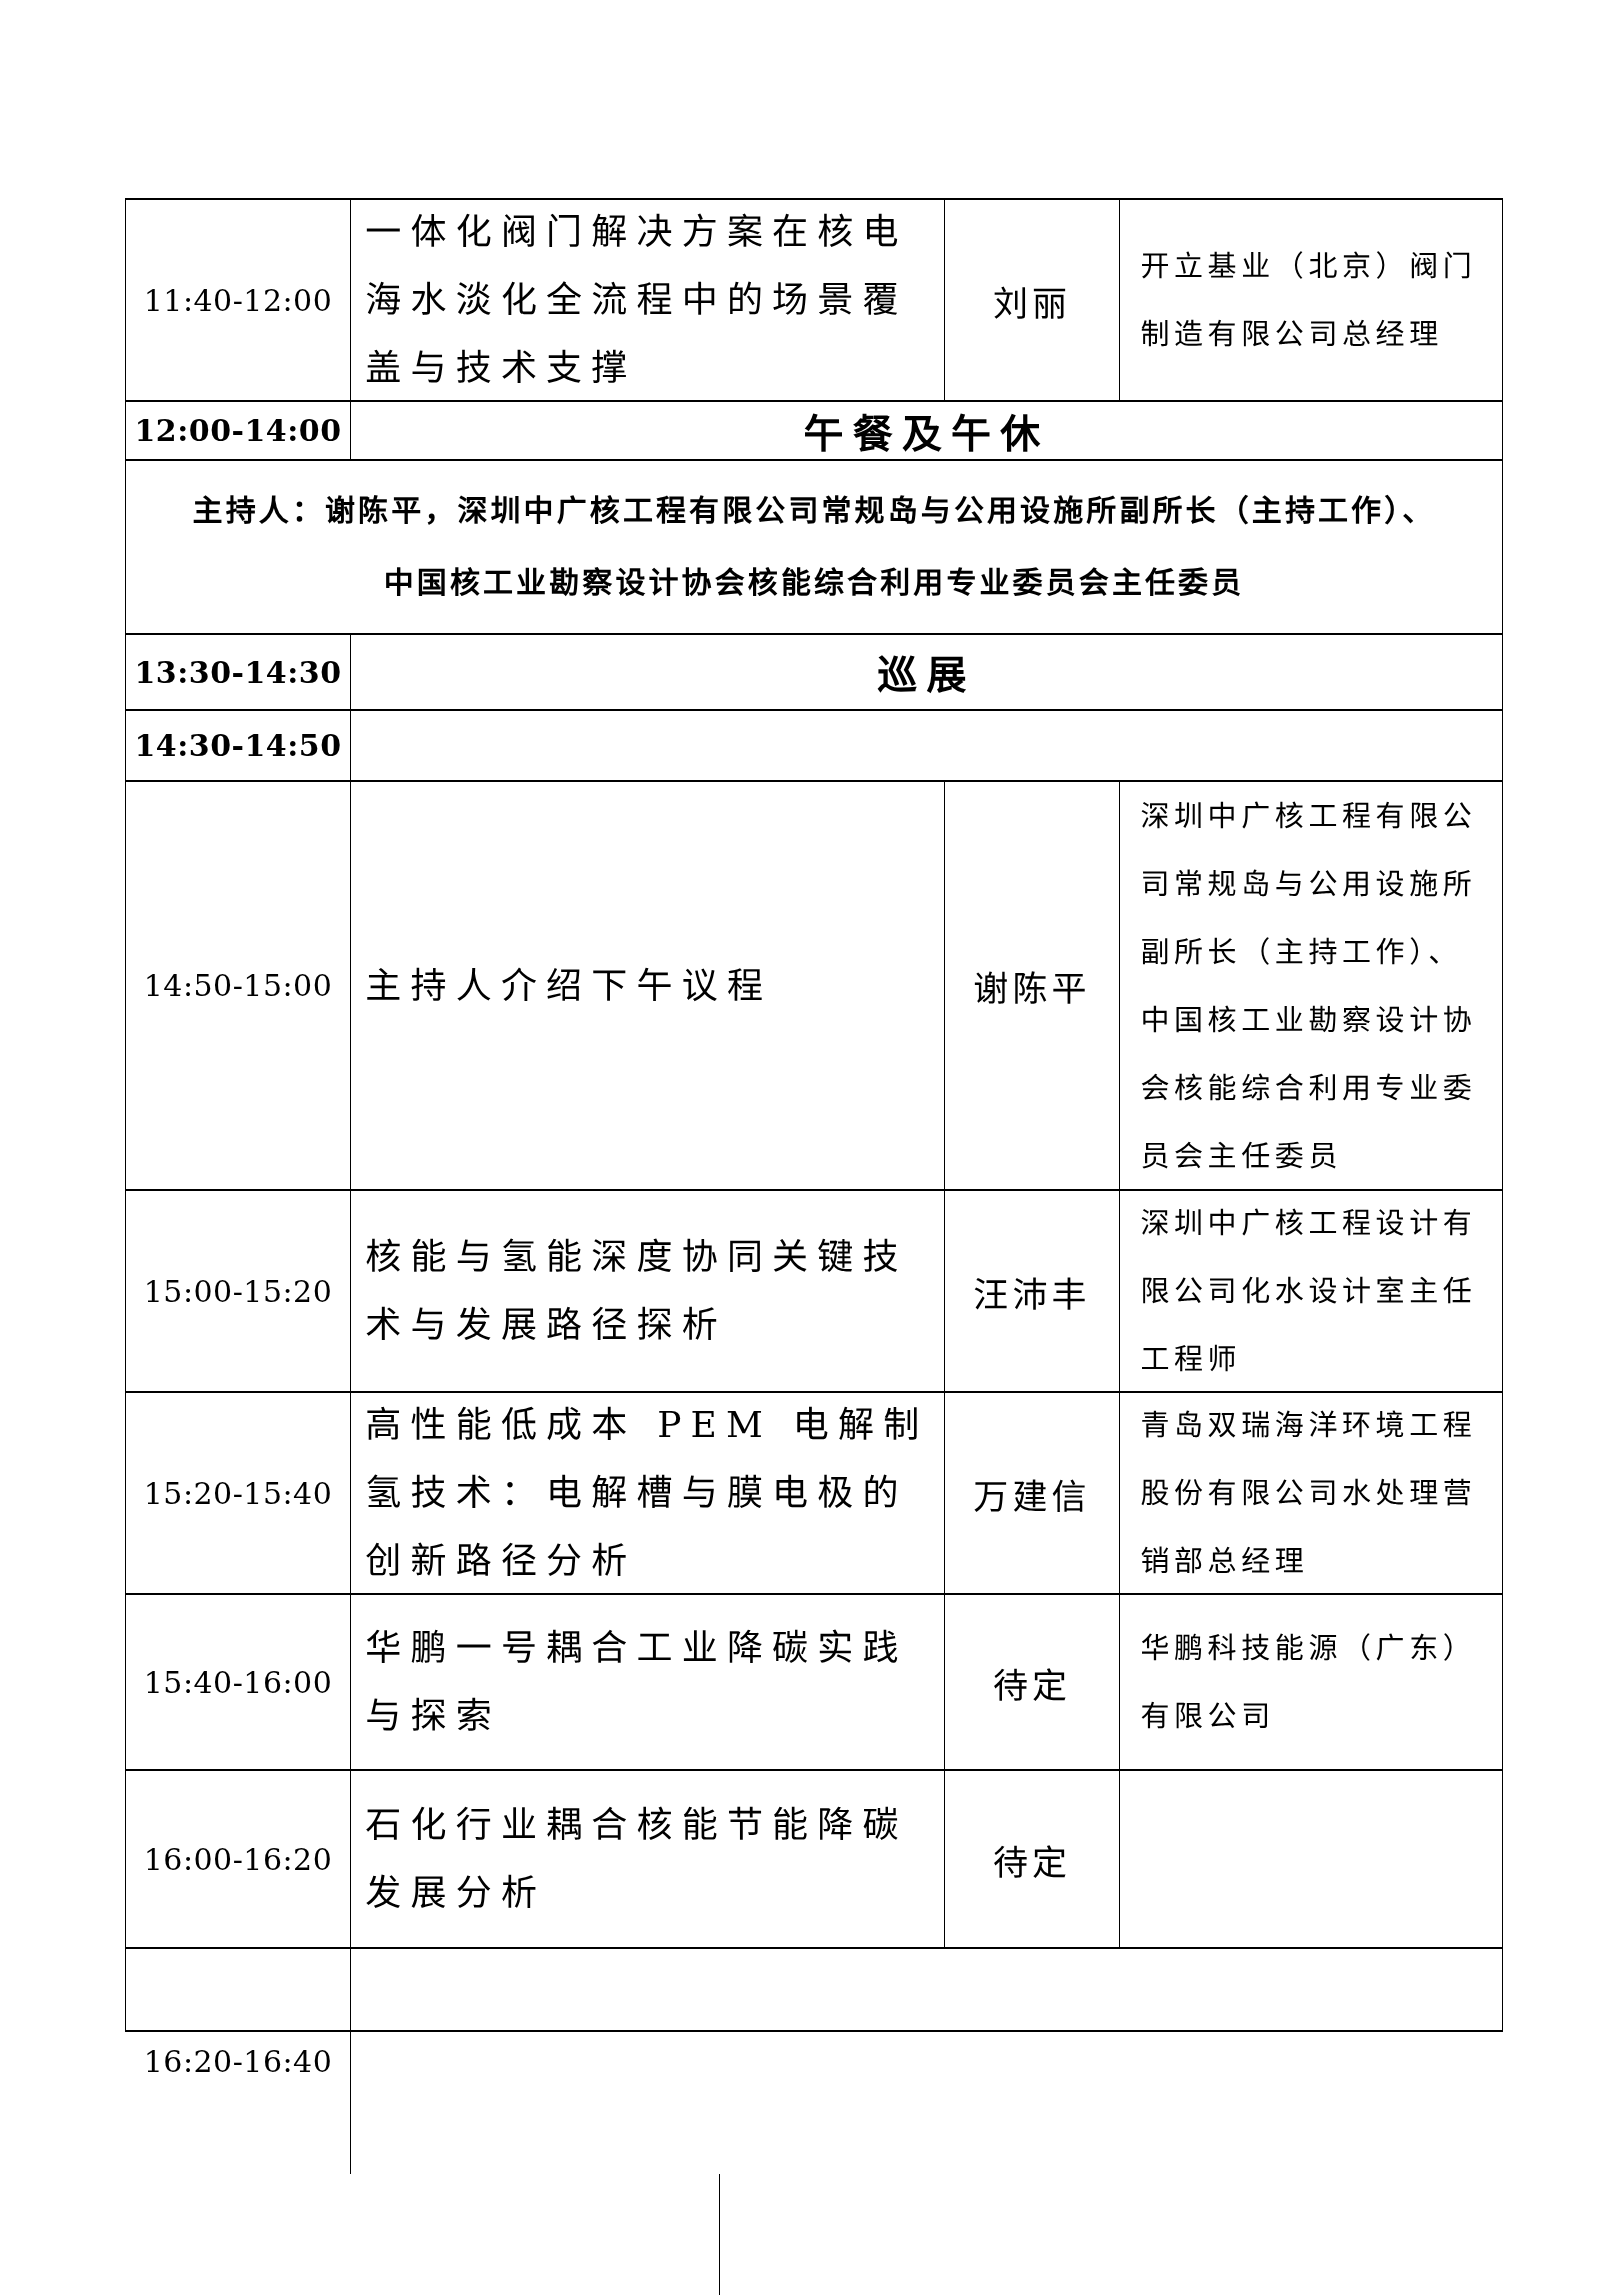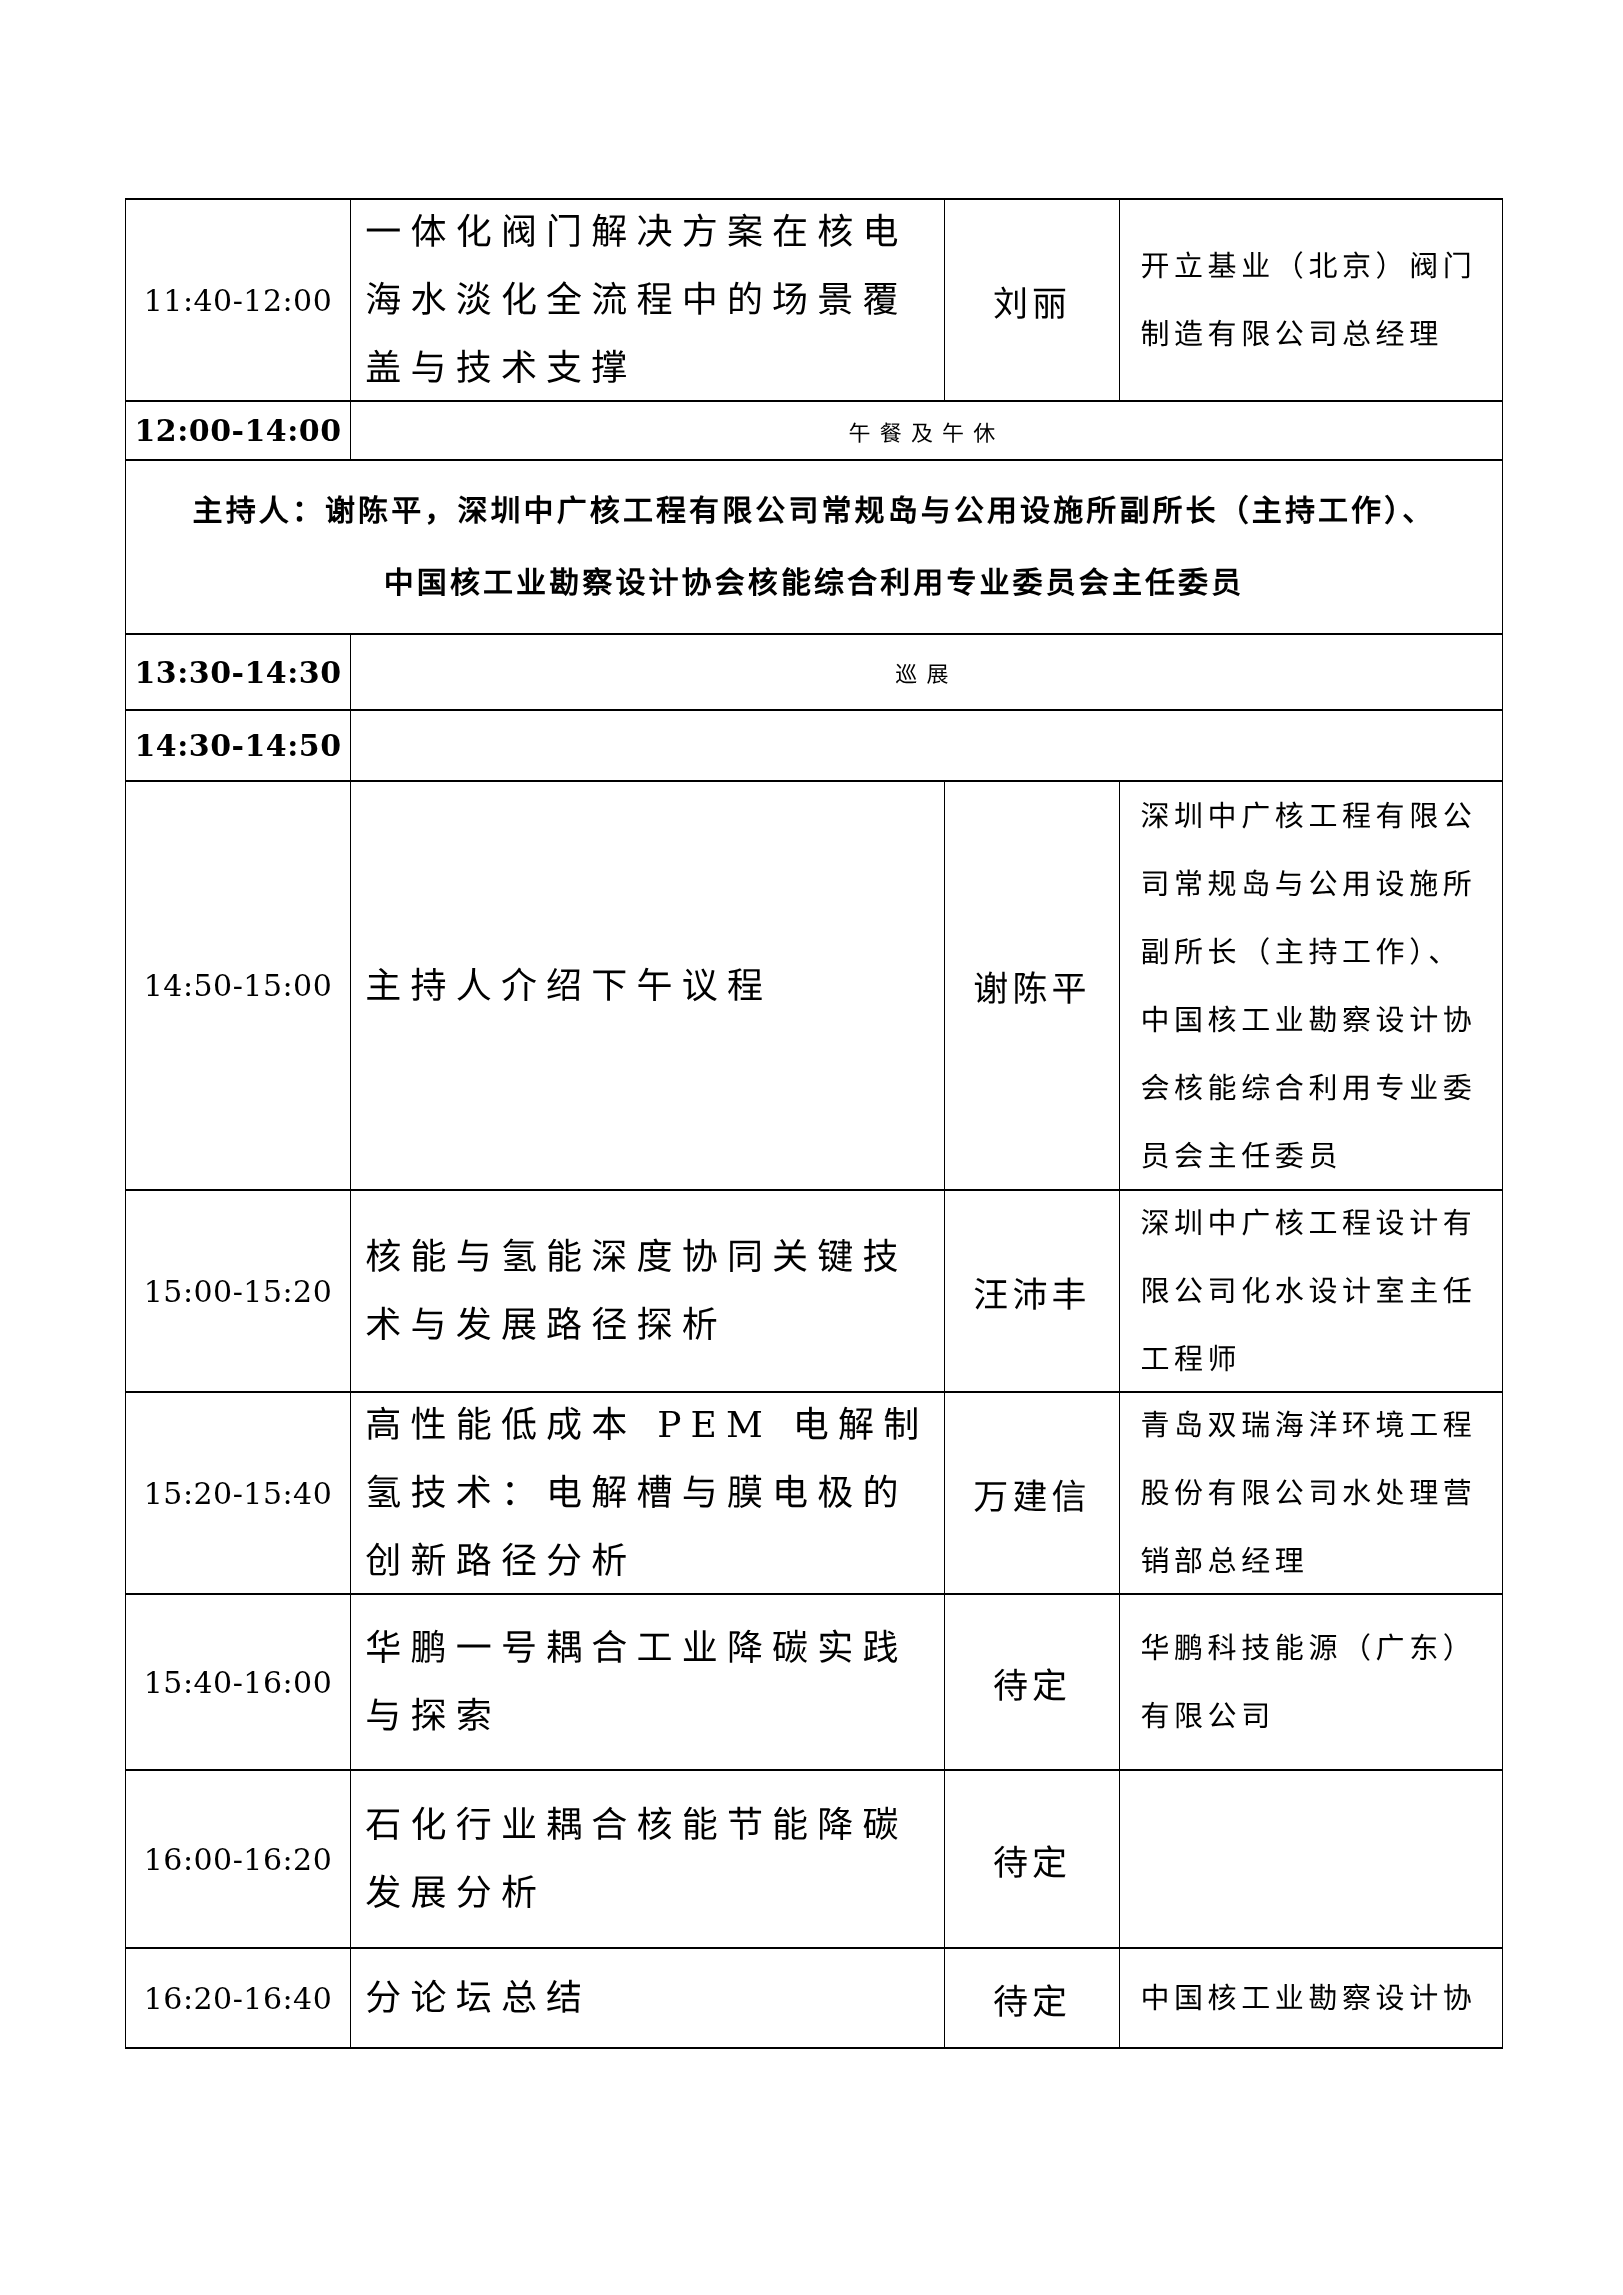--- a/index.html
+++ b/index.html
@@ -65,22 +65,22 @@
   .affil {
     flex: 1 1 auto;
     padding: 0 10.2px 0 20.4px;
     font-size: 29px;
     line-height: 68px;
     letter-spacing: 4.6px;
   }
   .merged-label {
     flex: 1 1 auto;
     justify-content: center;
-    font-weight: normal;
-    font-size: 22px;
+    font-weight: bold;
+    font-size: 40px;
     letter-spacing: 9.2px;
   }
   .bold-time {
     font-weight: bold;
   }
   .moderator-cell {
     flex: 1 1 auto;
     flex-direction: column;
     justify-content: center;
     text-align: center;
@@ -93,21 +93,21 @@
   .r1  { height: 202px; }
   .r2  { height: 59px; }
   .r3  { height: 174px; }
   .r4  { height: 76px; }
   .r5  { height: 71px; }
   .r6  { height: 409px; }
   .r7  { height: 202px; }
   .r8  { height: 202px; }
   .r9  { height: 176px; }
   .r10 { height: 178px; }
-  .r11 { height: 100px; }
+  .r11 { height: 83px; flex-direction: column; }
 </style>
 </head>
 <body>
 
 <div class="page">
   <div class="agenda-table">
 
     <div class="row r1">
       <div class="cell time">11:40-12:00</div>
       <div class="cell title">一体化阀门解决方案在核电海水淡化全流程中的场景覆盖与技术支撑</div>

